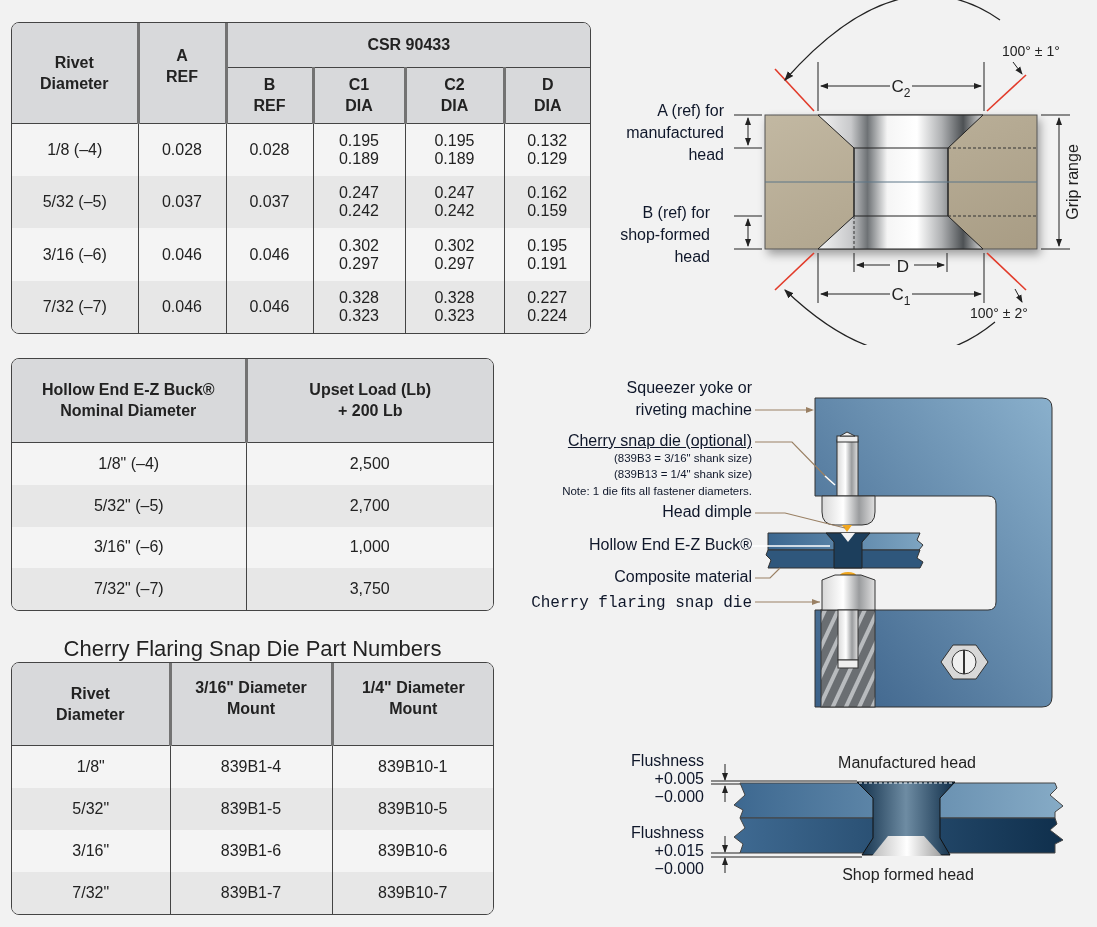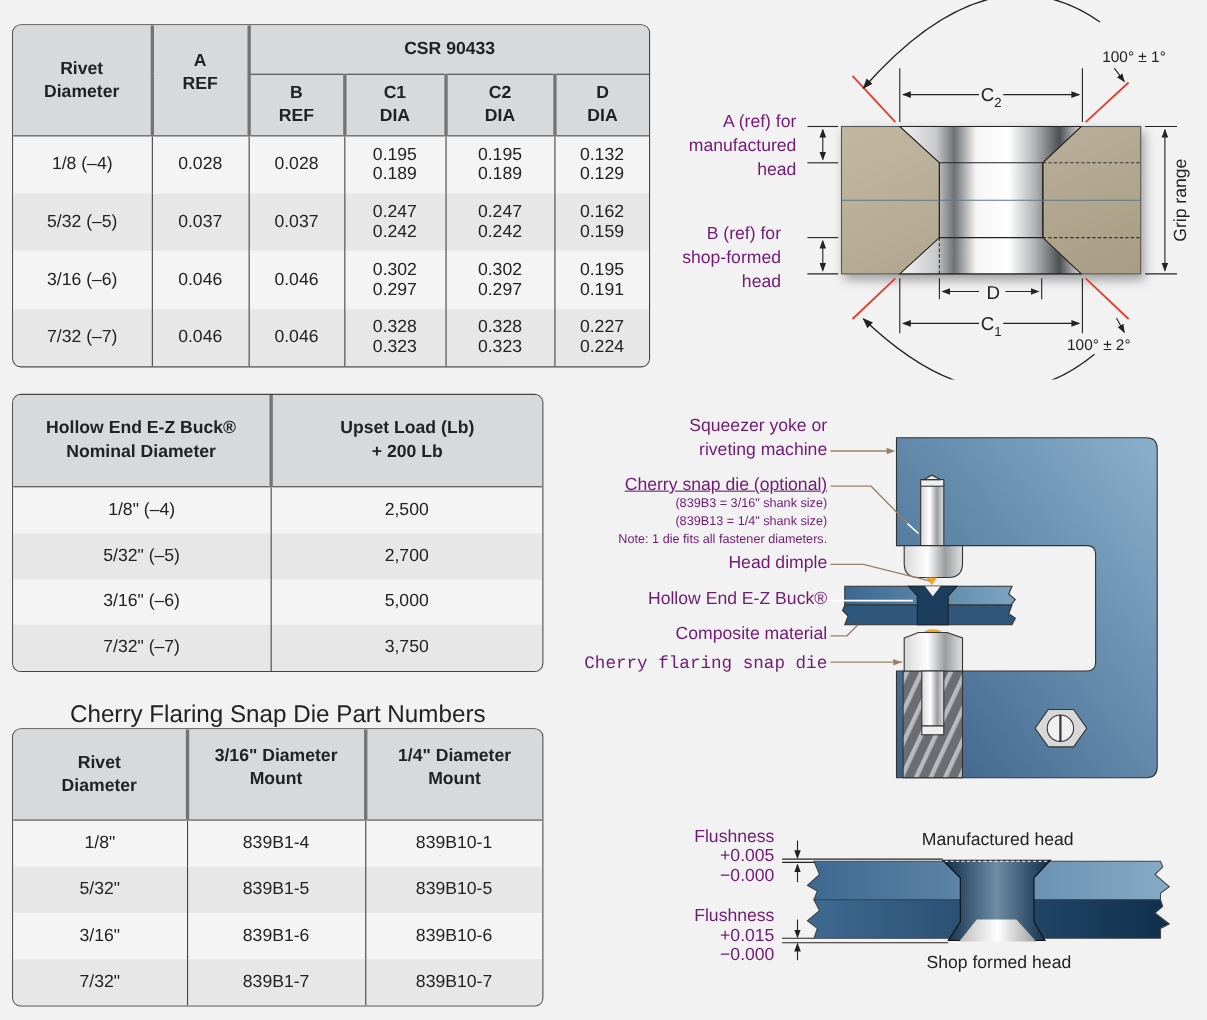--- a/index.html
+++ b/index.html
@@ -46,21 +46,21 @@
   tr.even td { background: #e7e7e7; }
 
   #t1 { left: 11px; top: 22px; width: 580px; height: 312px; }
   #t2 { left: 11px; top: 358px; width: 483px; height: 253px; }
   #t3 { left: 11px; top: 662px; width: 483px; height: 253px; }
   .t3-title {
     position: absolute; left: 11px; top: 636px; width: 483px;
     text-align: center; font-weight: normal; font-size: 22px;
   }
   svg text { font-family: "Liberation Sans", sans-serif; }
-  .lbl { position: absolute; font-size: 16px; line-height: 22px; text-align: right; color: #701a75; white-space: pre-line; }
+  .lbl { position: absolute; font-size: 16px; line-height: 22px; text-align: right; color: #0f172a; white-space: pre-line; }
   .small { font-size: 11.5px; line-height: 17px; }
 </style>
 </head>
 <body>
 
 <div id="t1" class="tbl-wrap">
   <table>
     <colgroup>
       <col style="width:126px">
         <col style="width:88px">
@@ -155,21 +155,21 @@
       <tr class="odd">
         <td>1/8" (–4)</td>
         <td>2,500</td>
       </tr>
       <tr class="even">
         <td>5/32" (–5)</td>
         <td>2,700</td>
       </tr>
       <tr class="odd">
         <td>3/16" (–6)</td>
-        <td>5,000</td>
+        <td>1,000</td>
       </tr>
       <tr class="even">
         <td>7/32" (–7)</td>
         <td>3,750</td>
       </tr>
     </tbody>
   </table>
 </div>
 
 <div class="t3-title">Cherry Flaring Snap Die Part Numbers</div>

